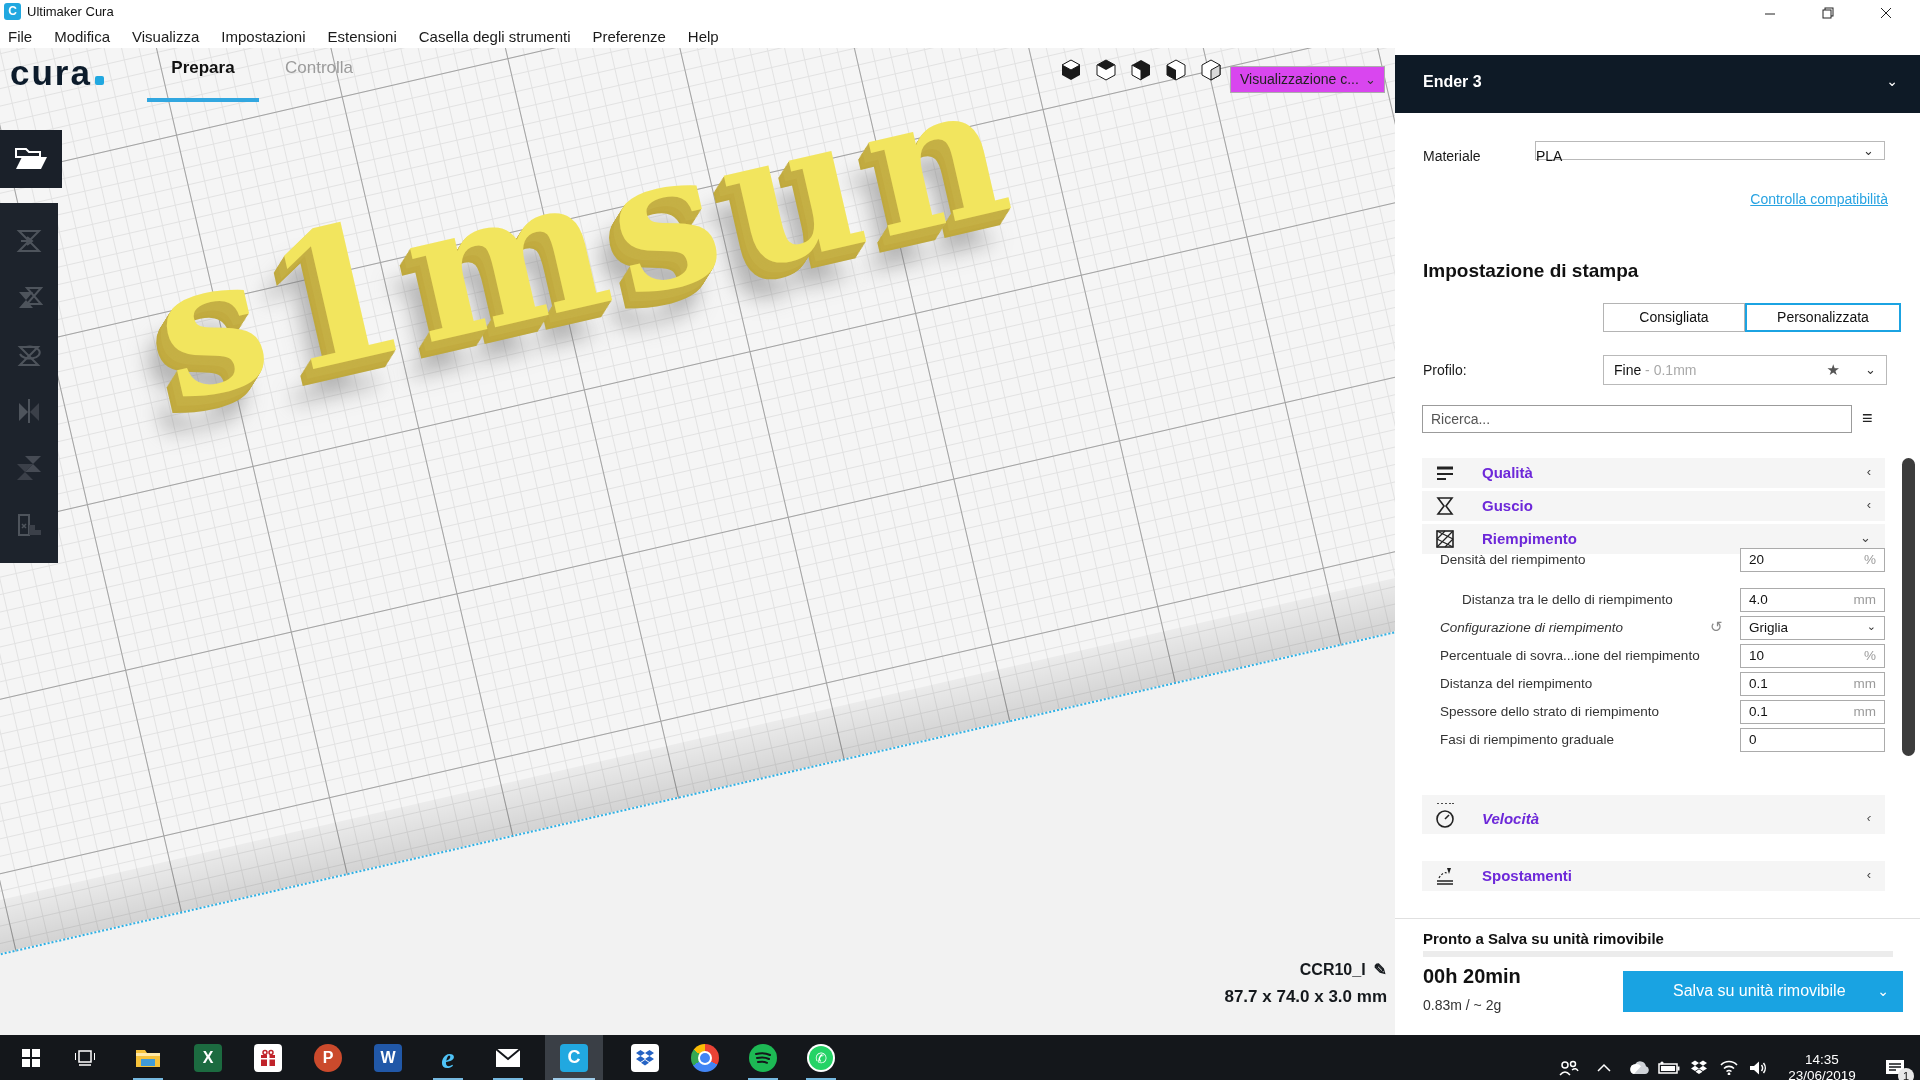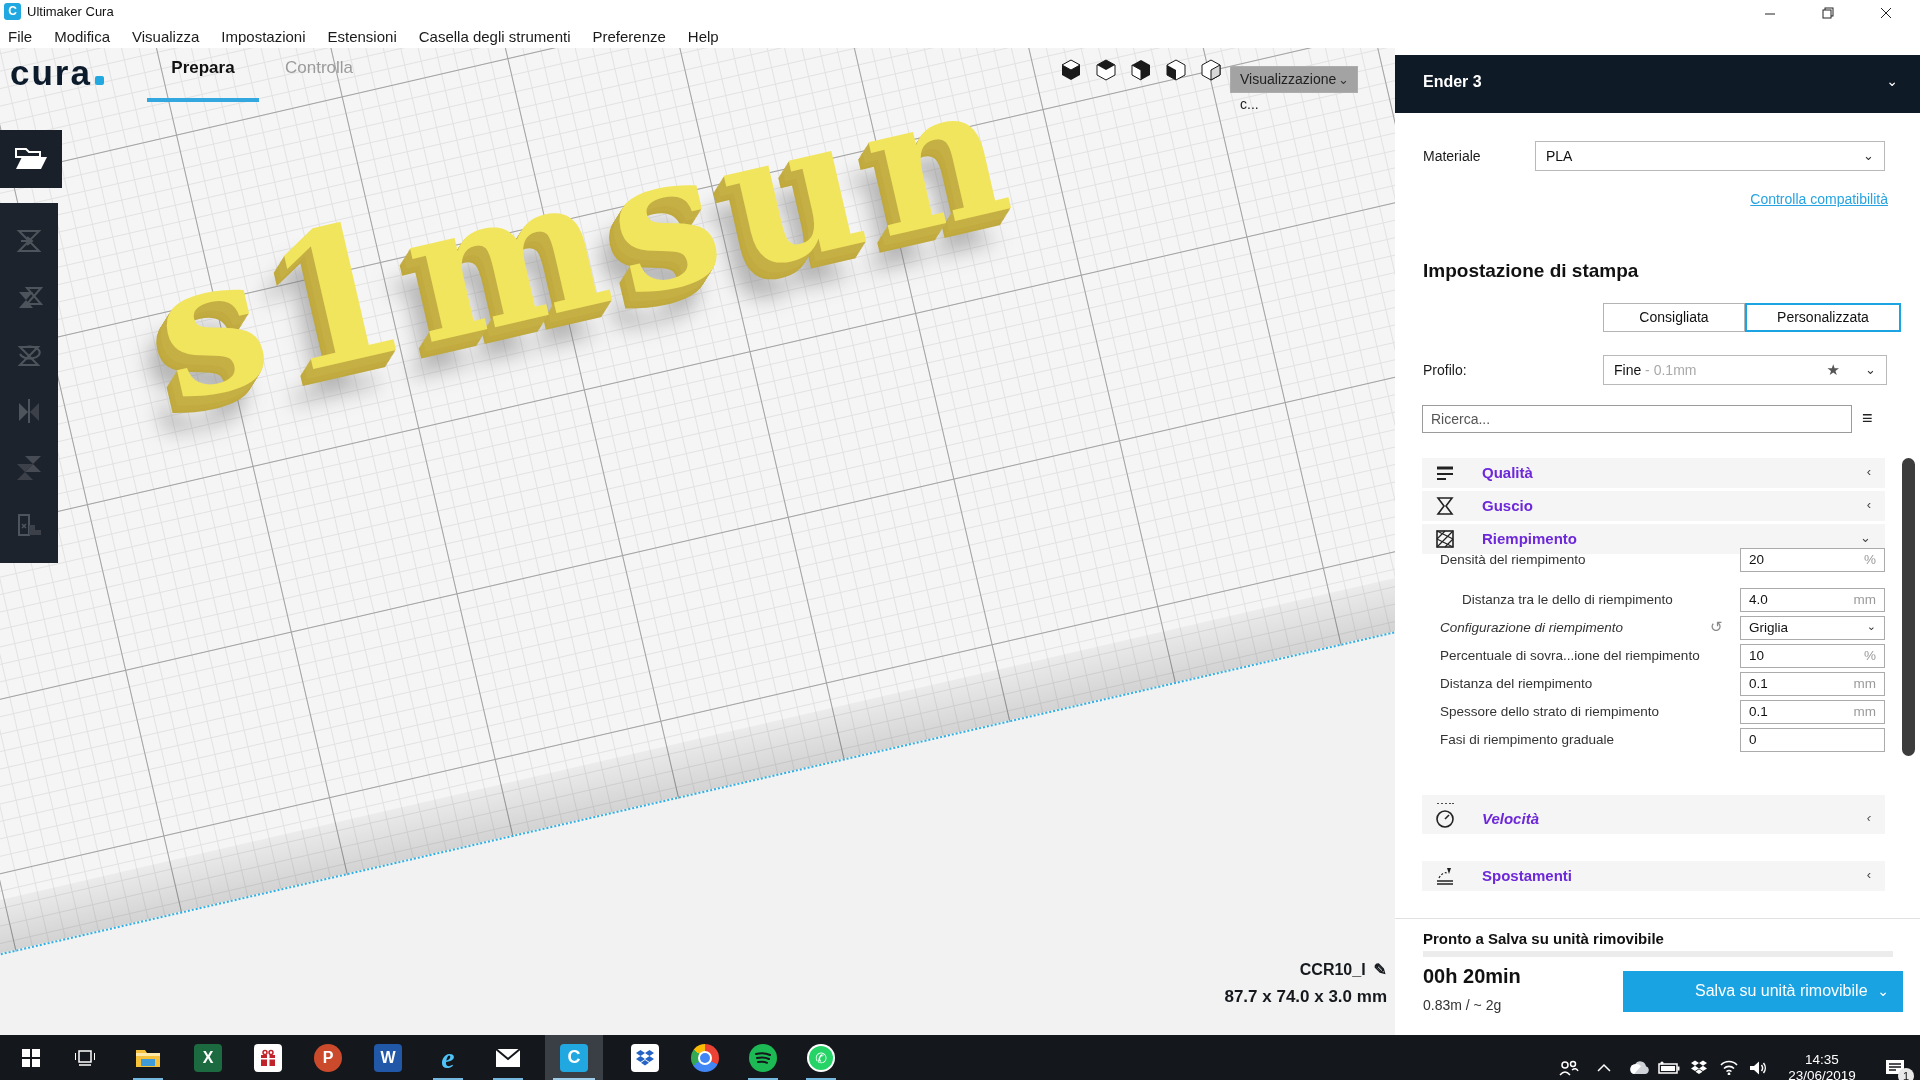--- a/index.html
+++ b/index.html
@@ -46,21 +46,21 @@
 
   
   .logo { position:absolute; left:10px; top:8px; font-size:35px; font-weight:bold; color:#0c1b2b; letter-spacing:2px; line-height:34px; }
   .logo .dot { display:inline-block; width:9px; height:9px; background:#21a8e0; border-radius:2px; margin-left:3px; }
   .tab { position:absolute; top:10px; font-size:17px; }
   .tab-prepara { left:147px; width:112px; text-align:center; font-weight:bold; color:#111; }
   .tab-underline { position:absolute; left:147px; top:50px; width:112px; height:4px; background:#32a7e0; }
   .tab-controlla { left:285px; width:80px; color:#9b9b9b; }
   .view-cubes { position:absolute; left:1060px; top:10px; display:flex; gap:13px; }
   .view-cubes svg { display:block; }
-  .view-dd { position:absolute; left:1230px; top:18px; width:128px; height:27px; background:#a3a3a3; border:1px solid #adadad; font-size:14px; color:#222; line-height:25px; padding-left:9px; }
+  .view-dd { position:absolute; left:1230px; top:18px; width:155px; height:27px; background:#d946ef; border:1px solid #adadad; font-size:14px; color:#222; line-height:25px; padding-left:9px; }
   .view-dd .chev { position:absolute; right:8px; top:0px; color:#333; font-size:13px; }
 
   
   .open-btn { position:absolute; left:0; top:82px; width:62px; height:58px; background:#1a2029; display:flex; align-items:center; justify-content:center; }
   .tool-strip { position:absolute; left:0; top:155px; width:58px; height:360px; background:#1d232c; display:flex; flex-direction:column; align-items:center; justify-content:space-around; padding:10px 0; }
   .tool { width:30px; height:30px; opacity:0.45; display:flex; align-items:center; justify-content:center; }
 
   
   .model-info { position:absolute; right:8px; bottom:28px; text-align:right; color:#15191d; }
   .model-name { font-size:16px; font-weight:bold; }
@@ -100,21 +100,21 @@
   .set-row .reset { position:absolute; left:288px; top:2px; font-size:15px; color:#8a8a8a; }
 
   .scrollthumb { position:absolute; left:507px; top:410px; width:13px; height:298px; background:#3c3c3c; border-radius:7px; }
 
   .panel-footer { position:absolute; left:0; top:870px; width:525px; height:117px; background:#fff; border-top:1px solid #e0e0e0; }
   .pf-status { position:absolute; left:28px; top:11px; font-size:15px; font-weight:bold; color:#111; }
   .pf-bar { position:absolute; left:28px; top:32px; width:470px; height:6px; background:#ececec; }
   .pf-time { position:absolute; left:28px; top:46px; font-size:20px; font-weight:bold; color:#111; }
   .pf-usage { position:absolute; left:28px; top:78px; font-size:14px; color:#333; }
   .save-btn { position:absolute; left:228px; top:52px; width:280px; height:41px; background:#19a3e2; color:#fff; font-size:16px; }
-  .save-btn .t { position:absolute; left:50px; top:11px;margin-left:22px; }
+  .save-btn .t { position:absolute; left:50px; top:11px; }
   .save-btn .chev { position:absolute; right:14px; top:12px; font-size:14px; }
 
   
   .taskbar { position:absolute; left:0; top:1035px; width:1920px; height:45px; background:#14171b; }
   .tb-icon { position:absolute; top:0; width:46px; height:45px; display:flex; align-items:center; justify-content:center; }
   .tb-underline { position:absolute; bottom:0; left:8px; right:8px; height:2px; background:#76b9e0; }
   .tb-cura-active { background:#3a3f46; }
   .tb-cura-active .tb-underline { background:#9ecbe8; }
   .tray { position:absolute; right:0; top:10px; height:45px; display:flex; align-items:center; }
   .tray-icon { width:30px; height:45px; display:flex; align-items:center; justify-content:center; color:#fff; }
@@ -249,21 +249,21 @@
     </div>
   </div>
 
   <div class="panel">
     <div class="panel-header">
       <div class="name">Ender 3</div>
       <div class="chev">⌄</div>
     </div>
 
     <div class="lbl" style="left:28px; top:100px;">Materiale</div>
-    <div class="selectbox" style="left:140px; top:93px; width:350px; height:30px; line-height:28px; padding-left:10px;">
+    <div class="selectbox" style="left:140px; top:93px; width:350px; height:19px; line-height:28px; ">
       <span>PLA</span><span class="chev">⌄</span>
     </div>
     <div class="link" style="right:32px; top:143px;">Controlla compatibilità</div>
 
     <div class="section-title">Impostazione di stampa</div>
     <div class="modebtn btn-consigliata">Consigliata</div>
     <div class="modebtn btn-personalizzata">Personalizzata</div>
 
     <div class="lbl" style="left:28px; top:314px;">Profilo:</div>
     <div class="selectbox" style="left:208px; top:307px; width:284px; height:30px; line-height:28px; padding-left:10px;">

